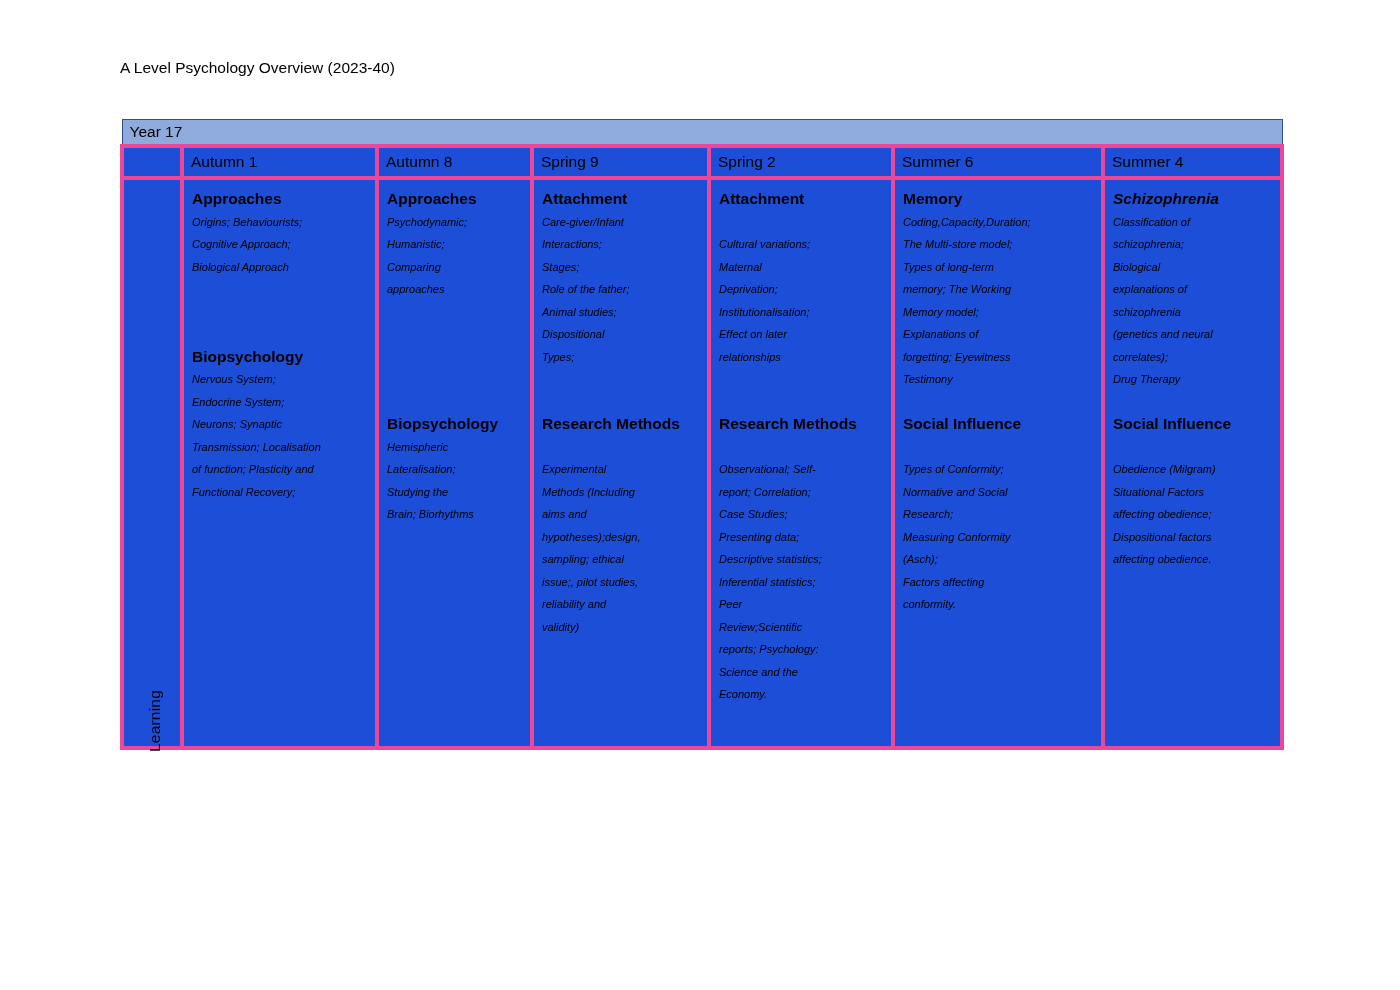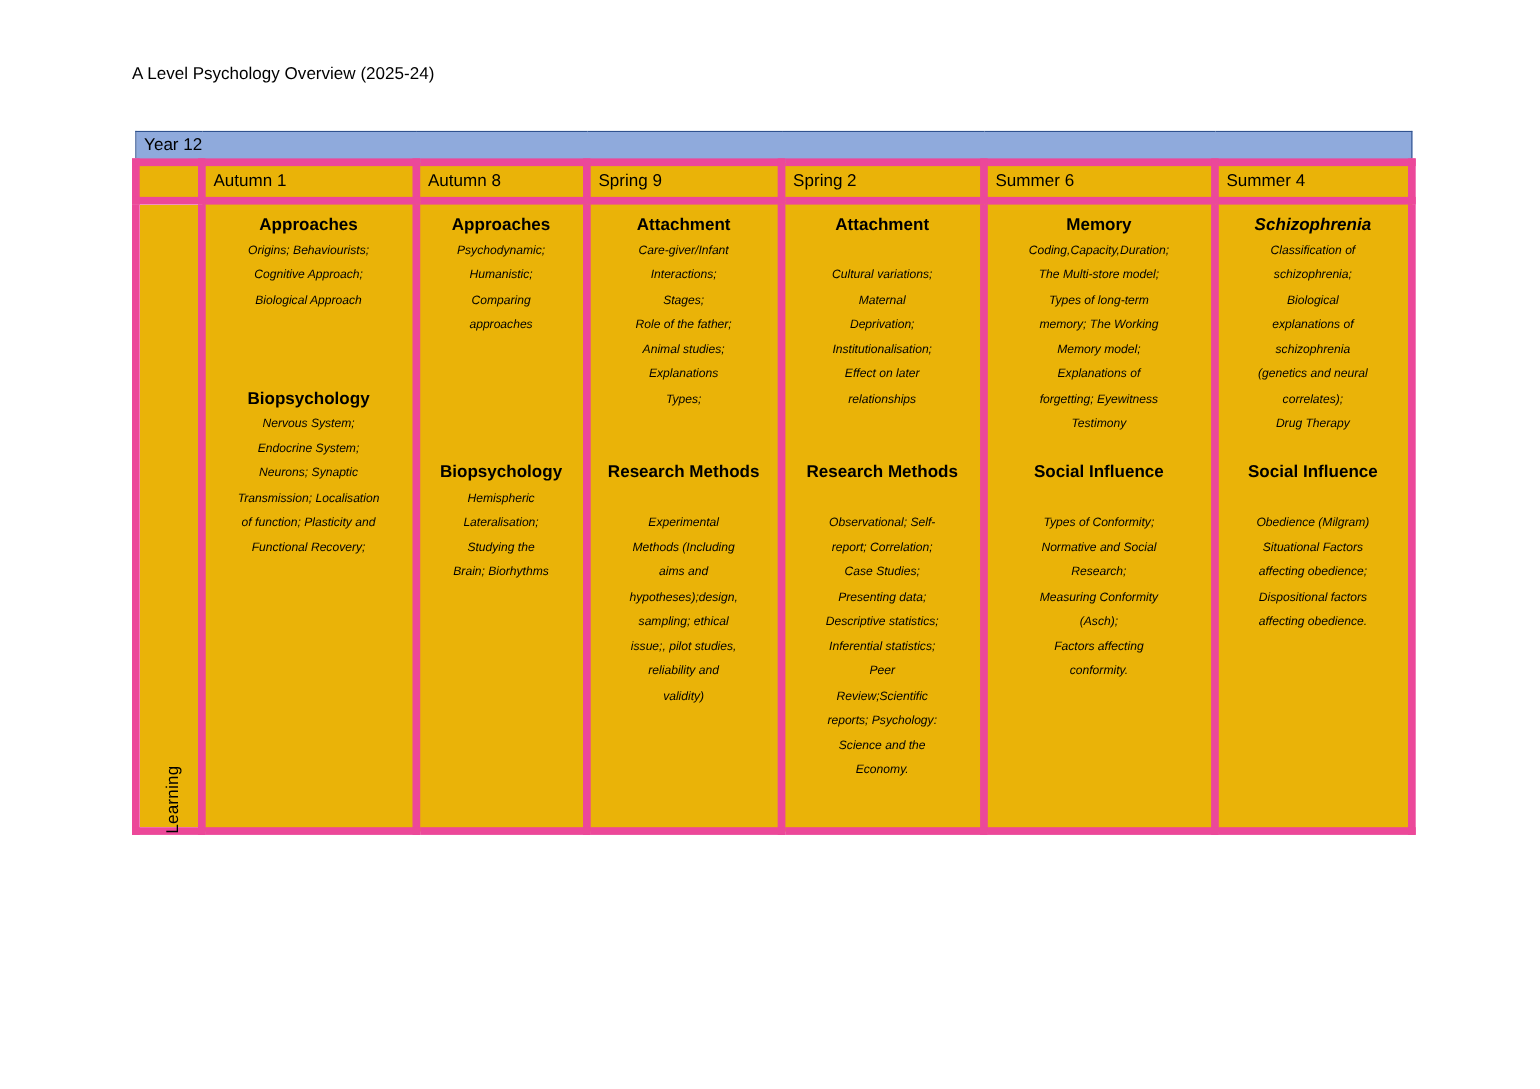--- a/index.html
+++ b/index.html
@@ -30,24 +30,24 @@
     left: 120px;
     top: 119px;
     width: 1160px;
   }
   table.overview {
     border-collapse: collapse;
     table-layout: fixed;
     width: 1160px;
   }
   table.overview td {
-    border: 7px solid #ec4899;
+    border: 4px solid #ec4899;
     vertical-align: top;
     padding: 0;
-    background: #eab308;
+    background: #1d4ed8;
   }
   
   .year-banner-cell {
     background: #8faadc !important;
     height: 24px;
     padding: 0 0 0 7px !important;
     vertical-align: middle !important;
     border: 1px solid #2f528f !important;
   }
   .year-banner-text {
@@ -84,21 +84,20 @@
     transform: rotate(-90deg);
     transform-origin: center center;
     white-space: nowrap;
     font-size: 15.5px;
     letter-spacing: 0.2px;
   }
 
   
   .content-cell {
     padding: 8px 9px 8px 8px !important;
-    text-align: center;
   }
   .block-heading {
     font-weight: bold;
     font-style: normal;
     font-size: 15.5px;
     line-height: 22.5px;
     margin: 0;
   }
   .block-heading.italic-head {
     font-style: italic;
@@ -108,37 +107,37 @@
     font-size: 11px;
     line-height: 22.5px;
     margin: 0;
     white-space: pre-line;
   }
   .gap { display: block; line-height: 22.5px; }
 </style>
 </head>
 <body>
 
-<div class="page-title">A Level Psychology Overview (2025-24)</div>
+<div class="page-title">A Level Psychology Overview (2023-40)</div>
 
 <div class="sheet">
   <table class="overview">
     <colgroup>
       <col style="width:60px">
       <col style="width:195px">
       <col style="width:155px">
       <col style="width:177px">
       <col style="width:184px">
       <col style="width:210px">
       <col style="width:179px">
     </colgroup>
     <tbody>
       <tr>
         <td class="year-banner-cell" colspan="7">
-          <span class="year-banner-text">Year 12</span>
+          <span class="year-banner-text">Year 17</span>
         </td>
       </tr>
       <tr>
         <td class="spacer-head-cell"></td>
         <td class="term-head-cell">
           <span class="term-head-text">Autumn 1</span>
         </td>
         <td class="term-head-cell">
           <span class="term-head-text">Autumn 8</span>
         </td>
@@ -194,21 +193,21 @@
 Studying the
 Brain; Biorhythms</div>
           </td>
         <td class="content-cell">
             <div class="block-heading">Attachment</div>
             <div class="block-body">Care-giver/Infant
 Interactions;
 Stages;
 Role of the father;
 Animal studies;
-Explanations
+Dispositional
 Types;</div>
             <span class="gap">&nbsp;</span>
             <span class="gap">&nbsp;</span>
             <div class="block-heading">Research Methods</div>
             <div class="block-body">
 Experimental
 Methods (Including
 aims and
 hypotheses);design,
 sampling; ethical

